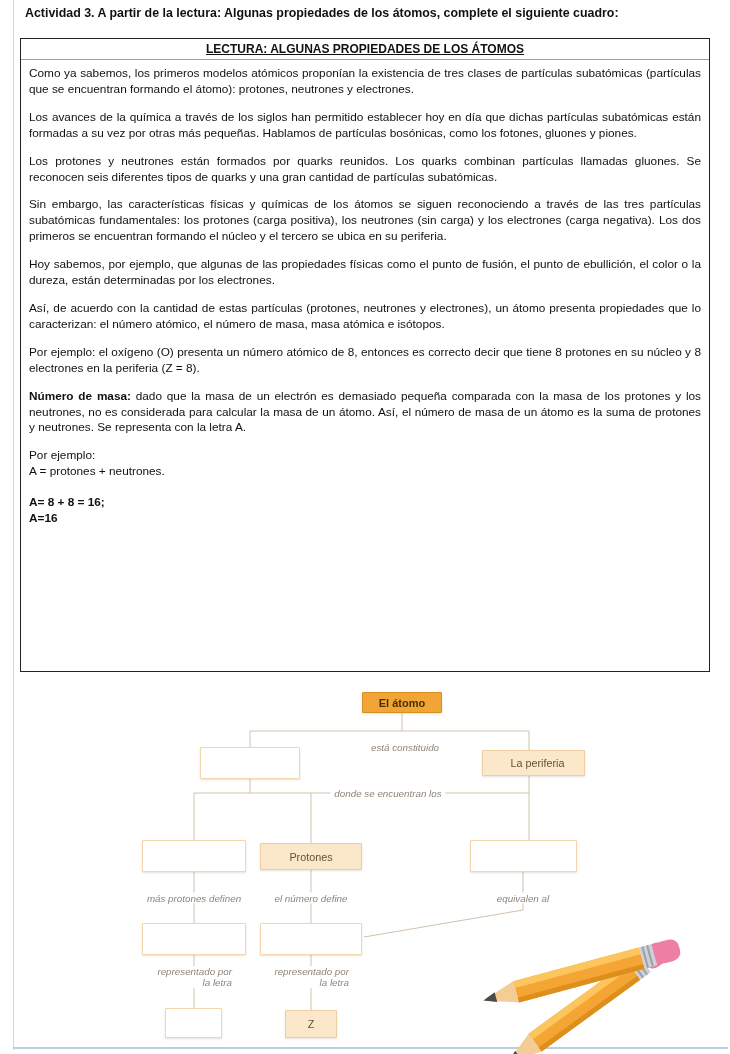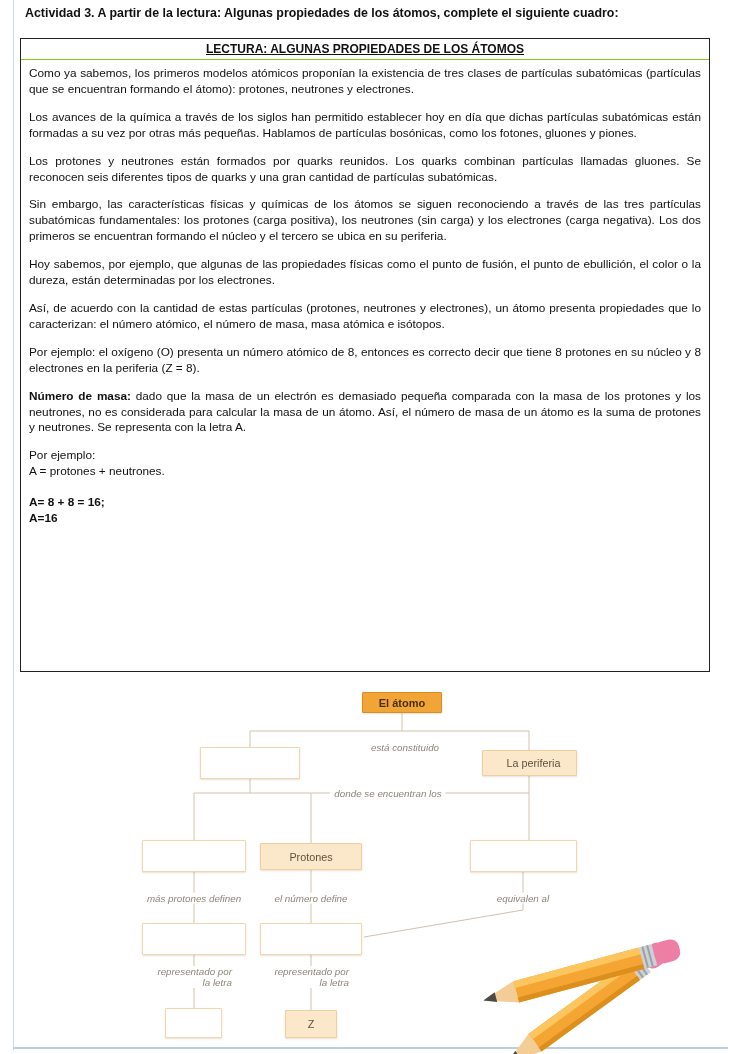--- a/index.html
+++ b/index.html
@@ -111,21 +111,21 @@
           <rect x="171.5" y="2" width="2" height="22" fill="#9aa1a8"></rect>
           <rect x="177" y="2" width="26" height="22" rx="9" fill="#ee7fa4"></rect>
         </g>
       </g>
     </svg>
 
     <div class="node root" style="left:362px; top:12px; width:80px; height:21px;">El átomo</div>
 
     <div class="node empty" style="left:200px; top:67px; width:100px; height:32px;"></div>
 
-    <div class="node filled" style="left:482px; top:70px; width:95px; height:26px;padding-left:8px;">La periferia</div>
+    <div class="node filled" style="left:482px; top:70px; width:103px; height:26px;padding-left:8px;">La periferia</div>
 
     <div class="node empty" style="left:142px; top:160px; width:104px; height:32px;"></div>
 
     <div class="node filled" style="left:260px; top:163px; width:102px; height:27px;">Protones</div>
 
     <div class="node empty" style="left:470px; top:160px; width:107px; height:32px;"></div>
 
     <div class="node empty" style="left:142px; top:243px; width:104px; height:32px;"></div>
 
     <div class="node empty" style="left:260px; top:243px; width:102px; height:32px;"></div>

